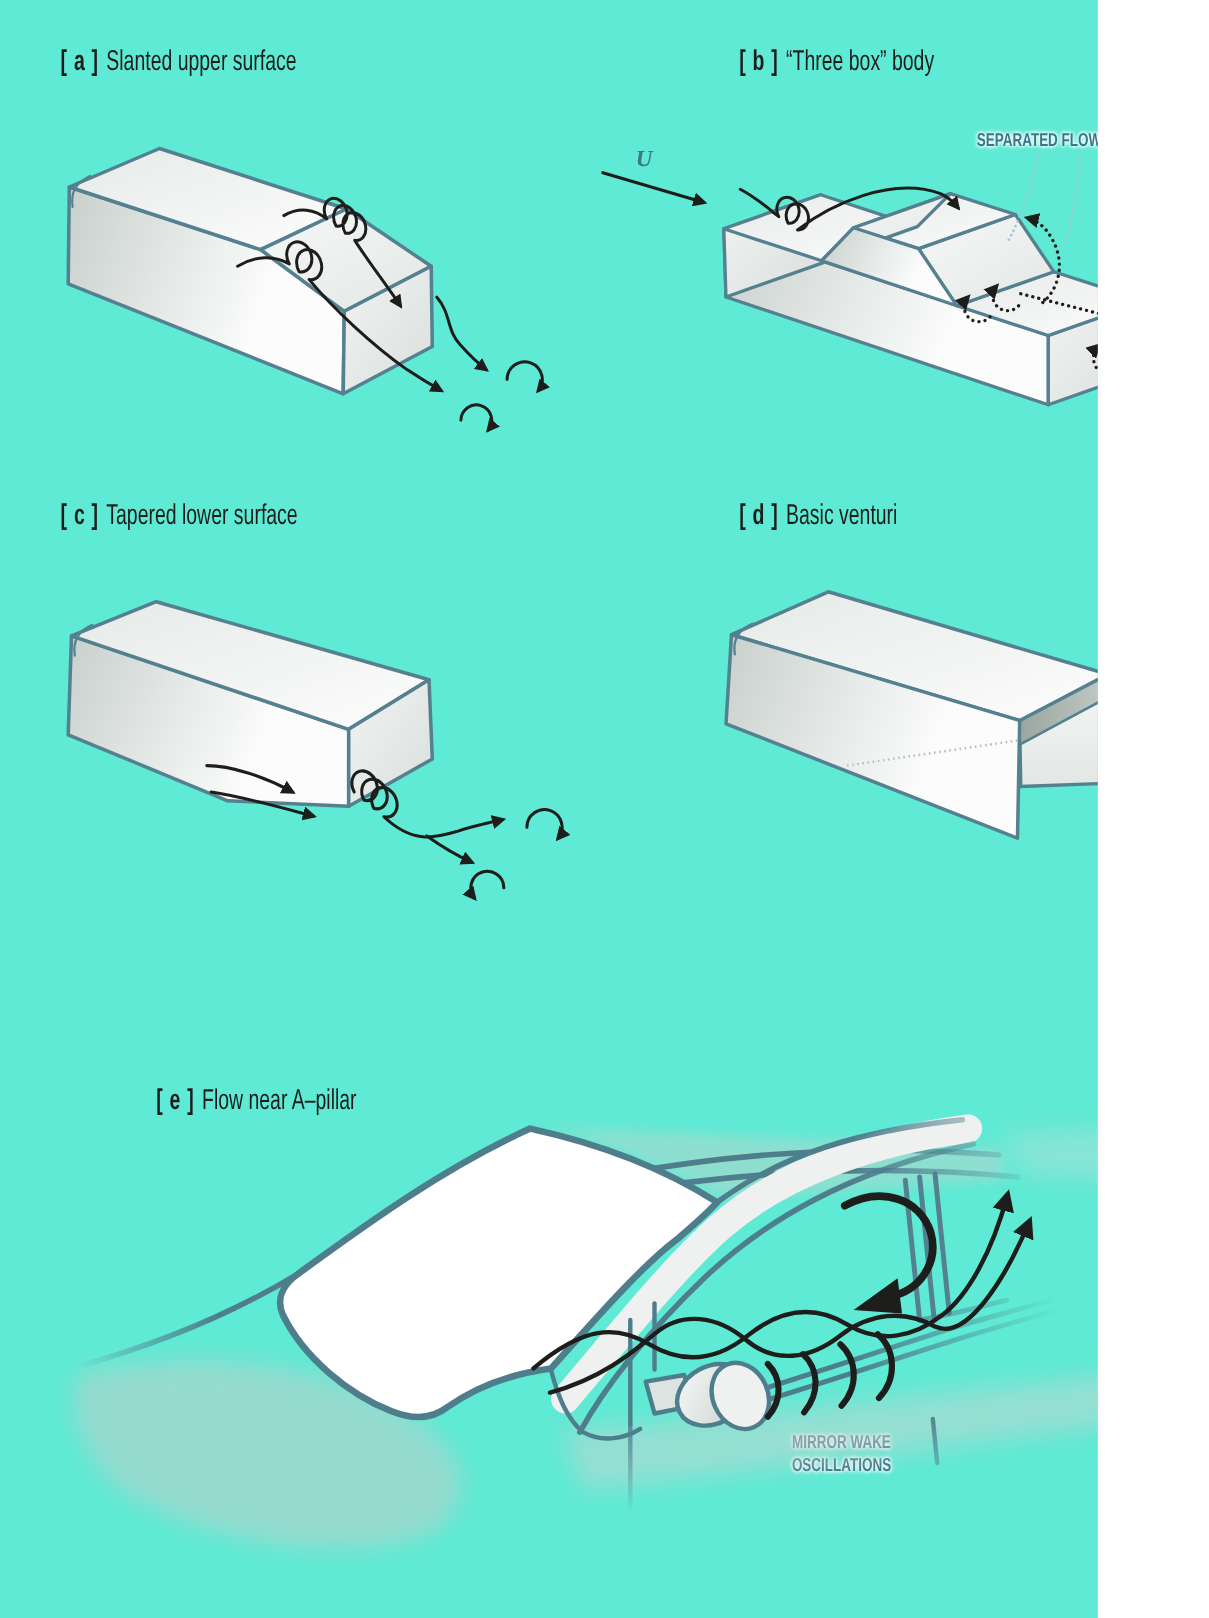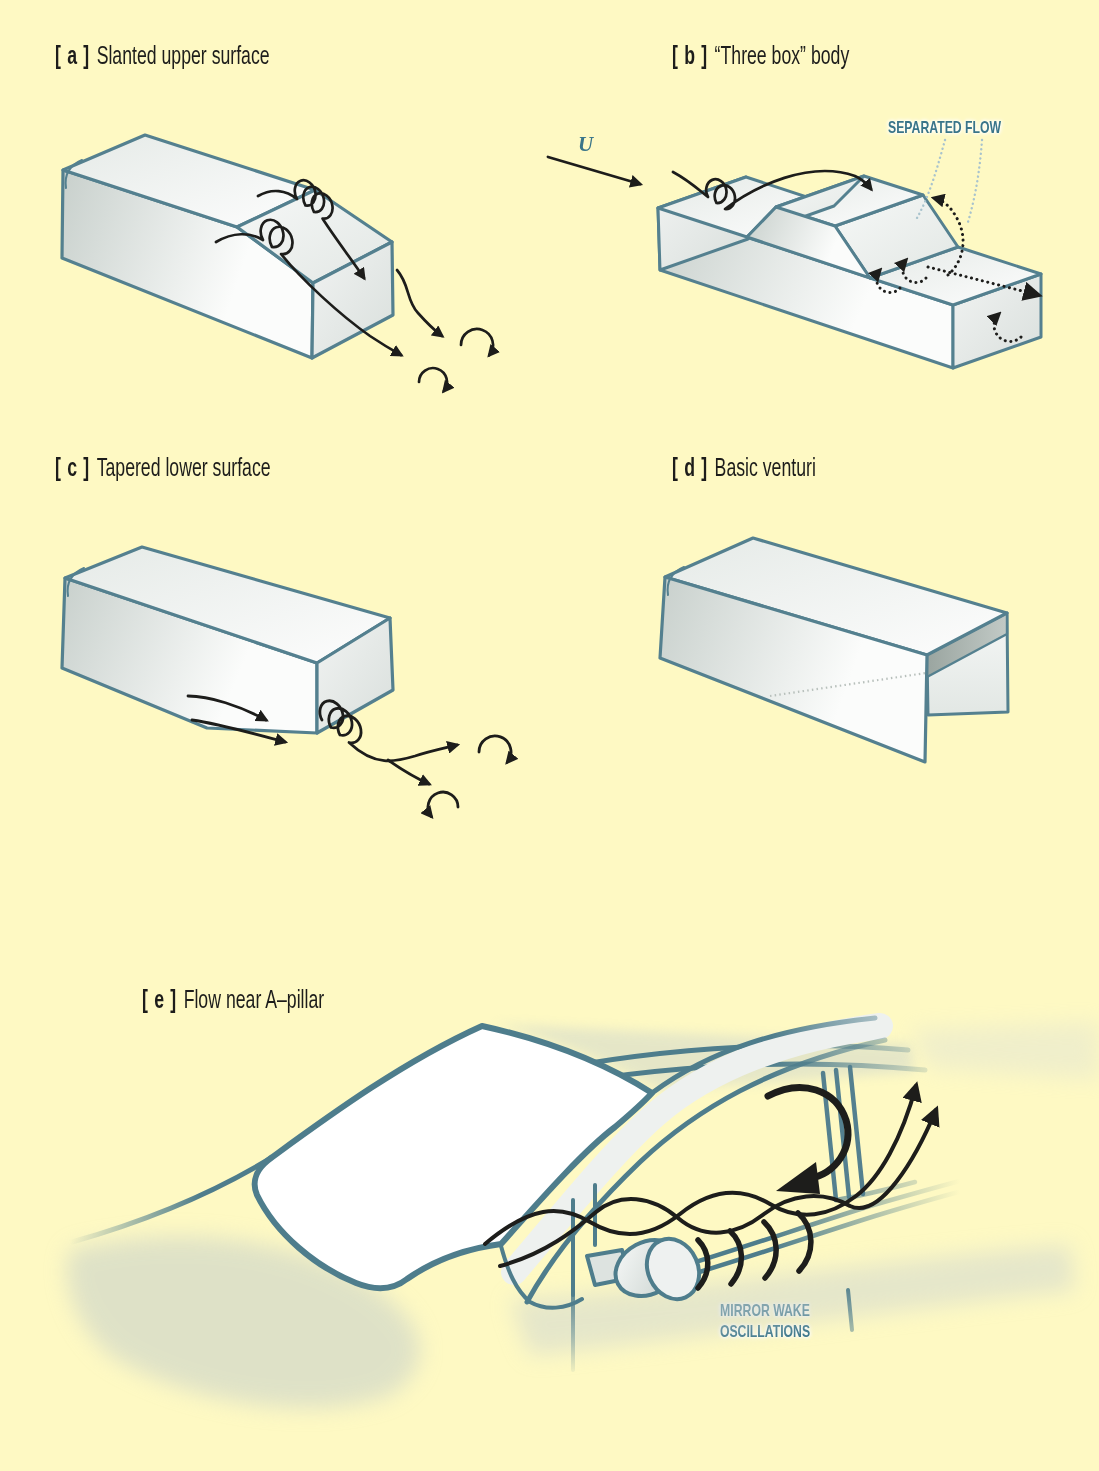--- a/index.html
+++ b/index.html
@@ -1,16 +1,16 @@
 <!DOCTYPE html>
 <html><head>
 <meta charset="utf-8">
 <style>
   html,body{margin:0;padding:0;background:#ffffff;}
-  #canvas{position:relative;width:1099px;height:1471px;background:#fef9c3;overflow:hidden;
+  #canvas{position:relative;width:998px;height:1471px;background:#5eead4;overflow:hidden;
           font-family:"Liberation Sans",sans-serif;}
   .panel-title{position:absolute;white-space:nowrap;color:#1d1d1b;font-size:26px;
                transform:scaleX(.68);transform-origin:left center;letter-spacing:0;}
   .panel-title .tag{font-weight:700;margin-right:10px;letter-spacing:1px;}
   .callout{position:absolute;color:#3a7589;font-weight:700;font-size:17px;line-height:21px;
            text-align:center;transform:scaleX(.72);transform-origin:center top;white-space:nowrap;
            text-shadow:0 0 4px #fff,0 0 4px #fff,0 0 6px #fff;}
   .callout.left-align{text-align:left;transform-origin:left top;}
   .u-label{position:absolute;font-family:"Liberation Serif",serif;font-style:italic;
            font-weight:700;font-size:21px;color:#3a7589;}

